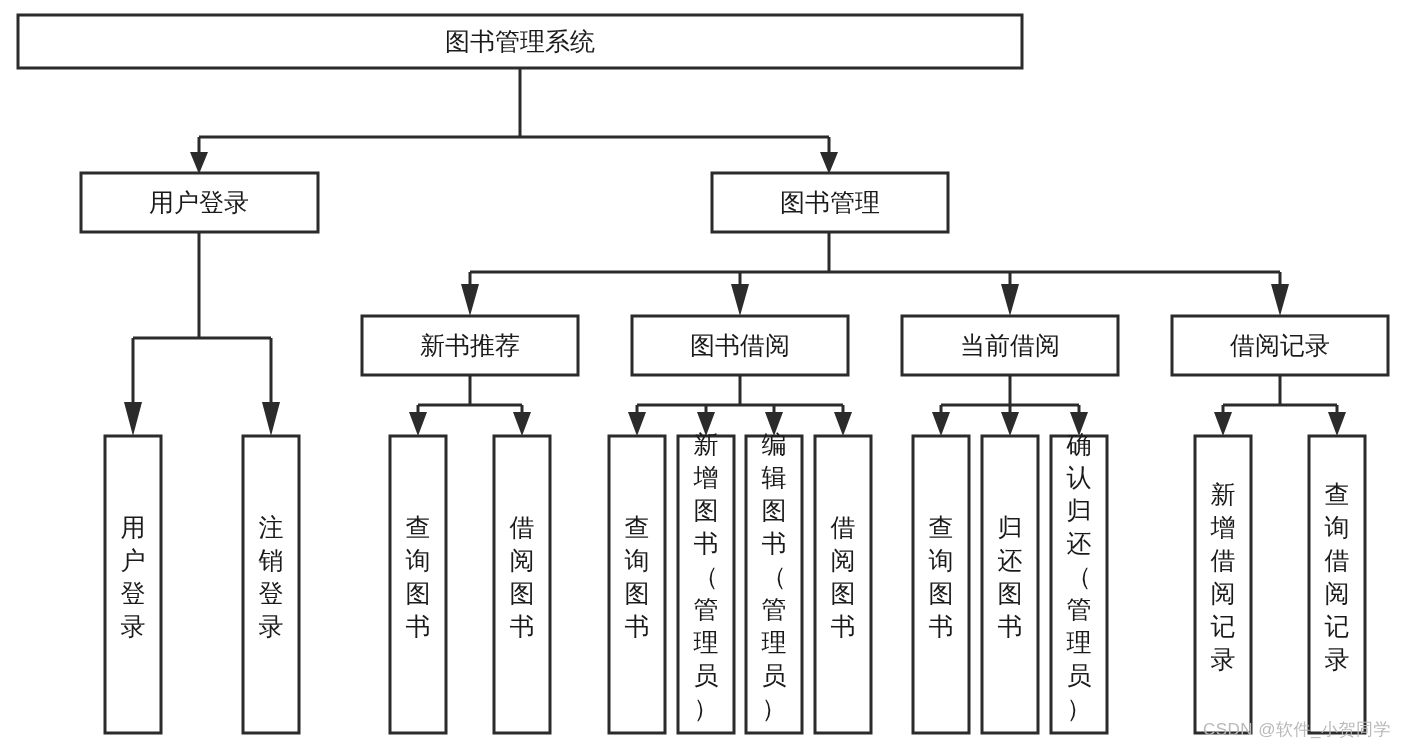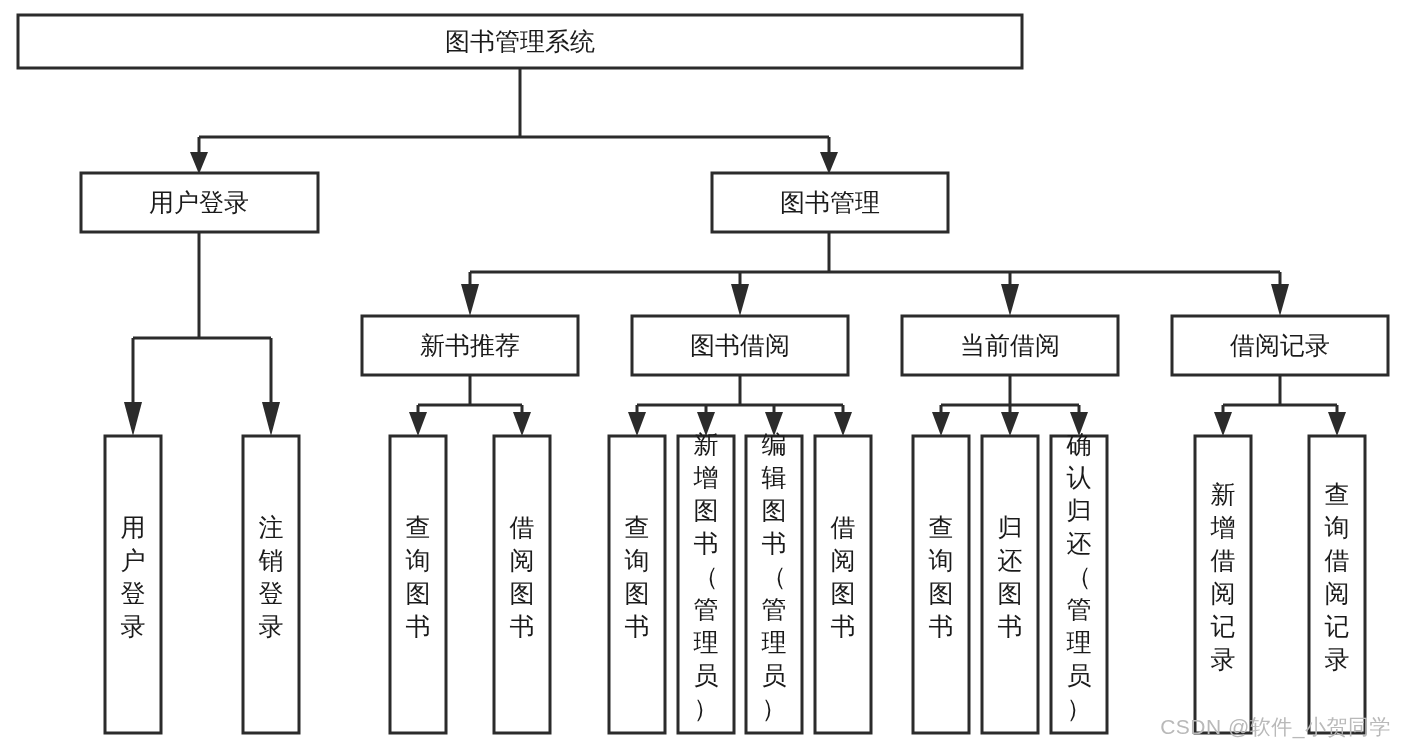--- a/index.html
+++ b/index.html
@@ -54,21 +54,21 @@
     font-family: "Liberation Sans", "DejaVu Sans", sans-serif;
     fill: #1a1a1a;
     font-size: 25px;
     text-anchor: middle;
   }
   .watermark {
     position: absolute;
     right: 14px;
     bottom: 6px;
     font-family: "Liberation Sans", "DejaVu Sans", sans-serif;
-    font-size: 21px;
+    font-size: 17px;
     color: #b9b9b9;
     letter-spacing: 0.5px;
     white-space: nowrap;
     user-select: none;
   }
 </style>
 </head>
 <body>
 
 <div id="diagram-root">

